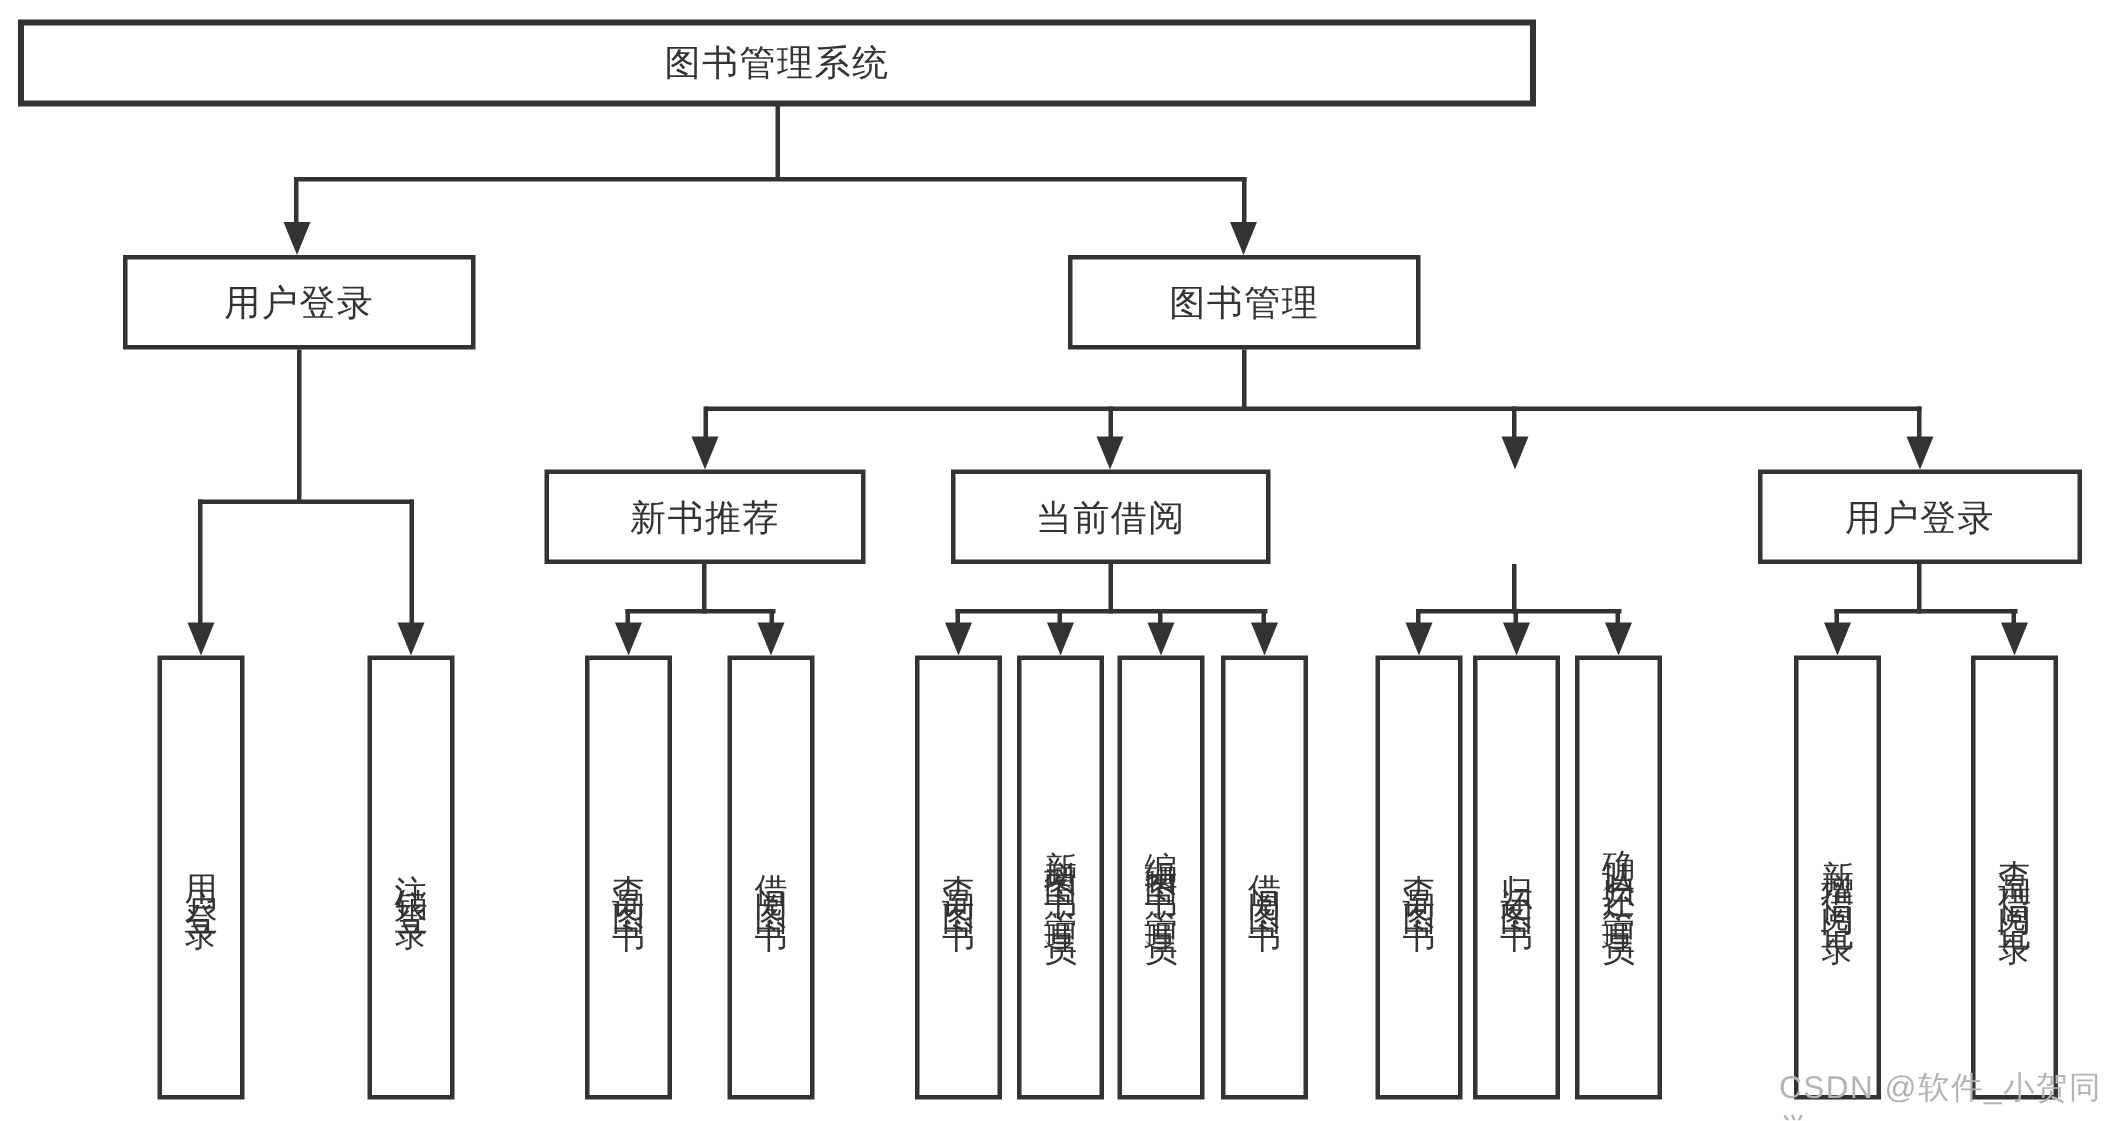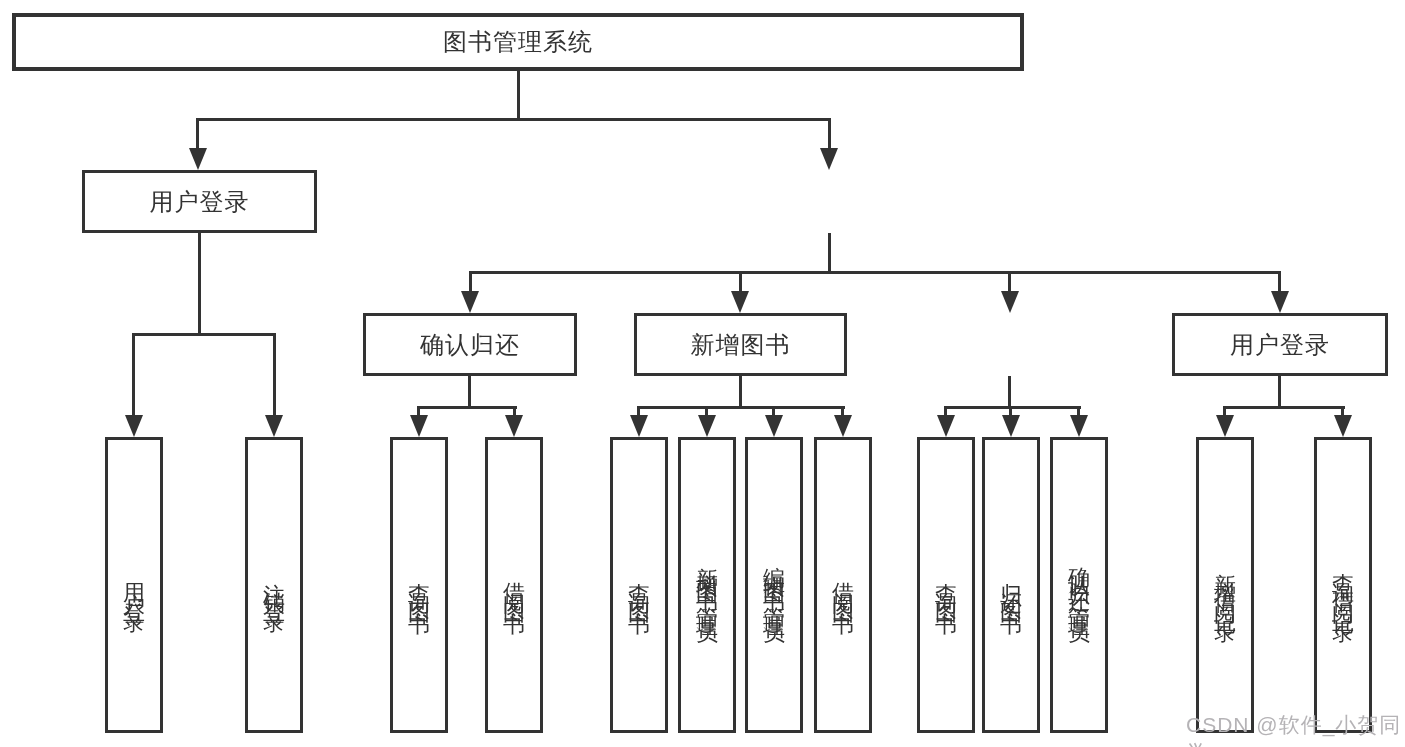--- a/index.html
+++ b/index.html
@@ -39,44 +39,47 @@
   <div class="vl" style="left:517px;top:69px;height:51px;"></div>
   <div class="hl" style="left:196px;top:118px;width:635px;"></div>
   <div class="vl" style="left:196px;top:118px;height:33px;"></div>
   <div class="ah" style="left:189px;top:148px;"></div>
   <div class="vl" style="left:828px;top:118px;height:33px;"></div>
   <div class="ah" style="left:820px;top:148px;"></div>
 
   <div class="box hbox" style="left:82px;top:170px;width:235px;height:63px;">
     <span>用户登录</span>
   </div>
+  <div class="box hbox" style="left:712px;top:170px;width:235px;height:63px;">
+    <span>图书管理</span>
+  </div>
 
   <div class="vl" style="left:198px;top:233px;height:102px;"></div>
   <div class="hl" style="left:132px;top:333px;width:144px;"></div>
   <div class="vl" style="left:132px;top:333px;height:84px;"></div>
   <div class="ah" style="left:125px;top:415px;"></div>
   <div class="vl" style="left:273px;top:333px;height:84px;"></div>
   <div class="ah" style="left:265px;top:415px;"></div>
 
   <div class="vl" style="left:828px;top:233px;height:41px;"></div>
   <div class="hl" style="left:470px;top:271px;width:811px;"></div>
   <div class="vl" style="left:469px;top:271px;height:24px;"></div>
   <div class="ah" style="left:461px;top:291px;"></div>
   <div class="vl" style="left:739px;top:271px;height:24px;"></div>
   <div class="ah" style="left:731px;top:291px;"></div>
   <div class="vl" style="left:1008px;top:271px;height:24px;"></div>
   <div class="ah" style="left:1001px;top:291px;"></div>
   <div class="vl" style="left:1278px;top:271px;height:24px;"></div>
   <div class="ah" style="left:1271px;top:291px;"></div>
 
   <div class="box hbox" style="left:363px;top:313px;width:214px;height:63px;">
-    <span>确认归还</span>
+    <span>新书推荐</span>
   </div>
   <div class="box hbox" style="left:634px;top:313px;width:213px;height:63px;">
-    <span>新增图书</span>
+    <span>当前借阅</span>
   </div>
   <div class="box hbox" style="left:1172px;top:313px;width:216px;height:63px;">
     <span>用户登录</span>
   </div>
 
   <div class="vl" style="left:468px;top:376px;height:33px;"></div>
   <div class="hl" style="left:417px;top:406px;width:100px;"></div>
   <div class="vl" style="left:417px;top:406px;height:12px;"></div>
   <div class="ah" style="left:410px;top:415px;"></div>
   <div class="vl" style="left:513px;top:406px;height:12px;"></div>

